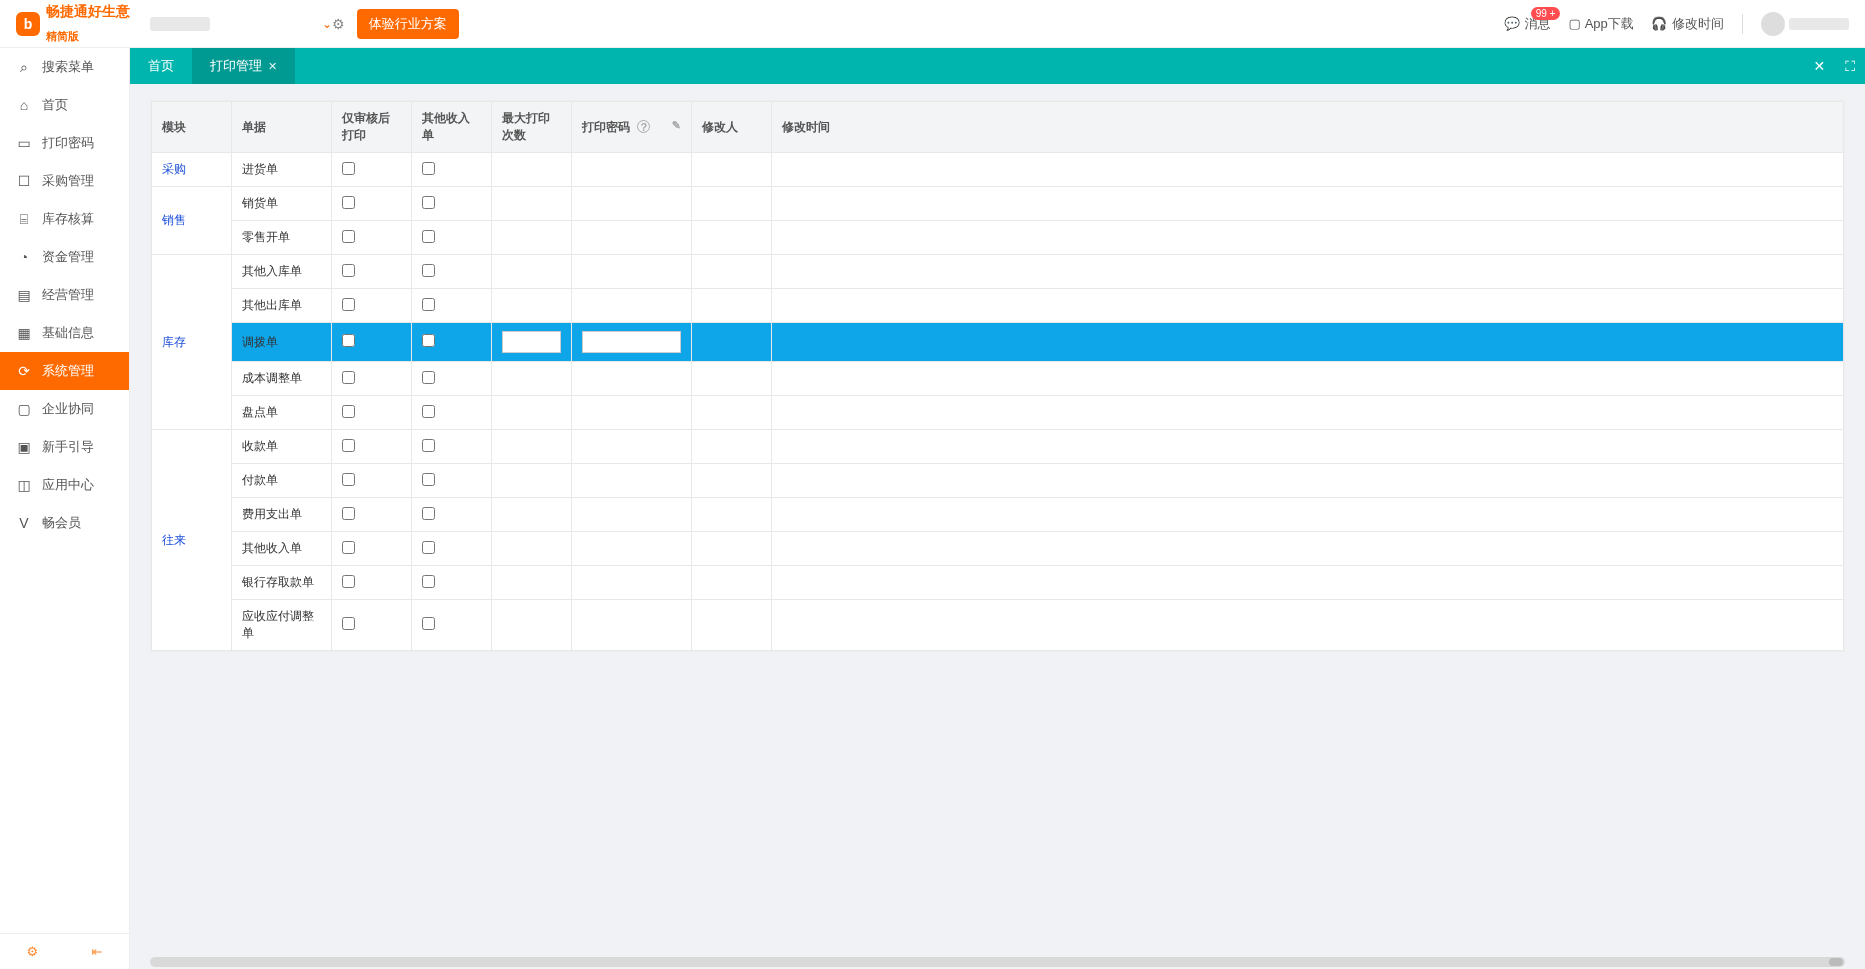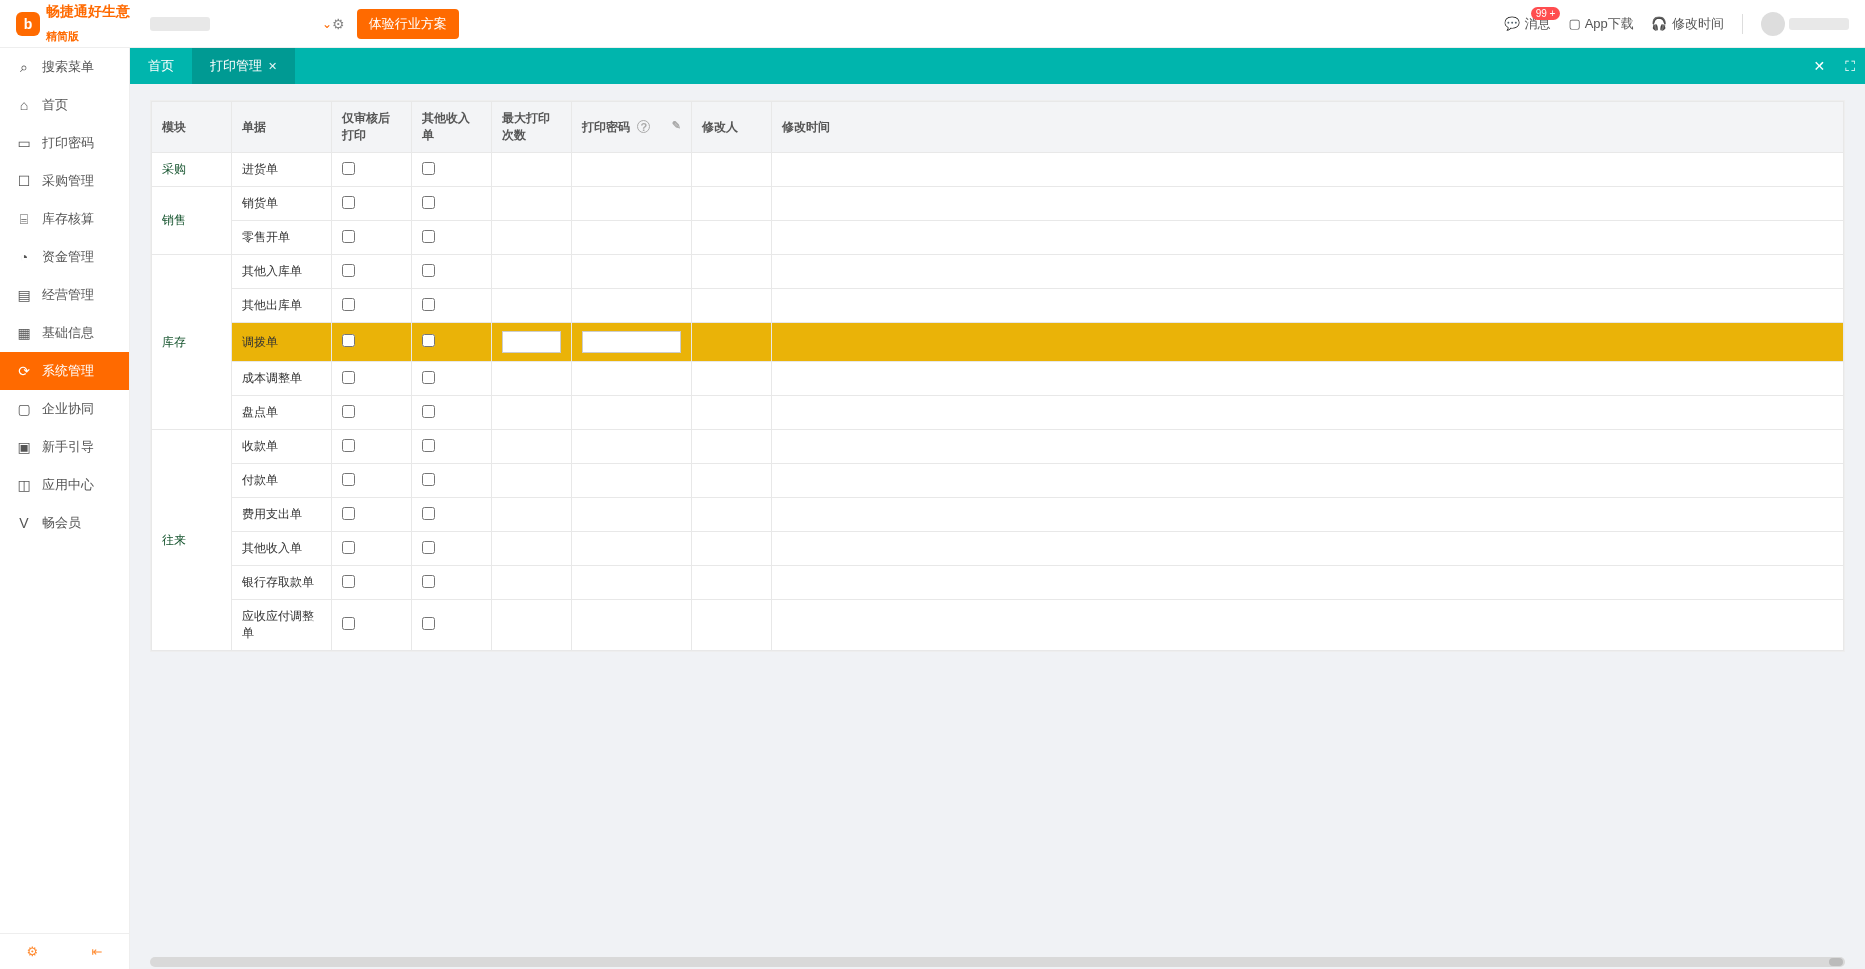--- a/index.html
+++ b/index.html
@@ -56,22 +56,22 @@
 th,td { border:1px solid #e8e8e8; padding:8px 10px; font-size:12px; text-align:left; vertical-align:middle; height:32px; }
 th { background:#f3f4f6; color:#555; font-weight:600; }
 .col-module { width:80px; }
 .col-doc { width:100px; }
 .col-audit { width:80px; text-align:left; }
 .col-ctrl { width:80px; text-align:left; }
 .col-max { width:80px; }
 .col-pwd { width:120px; }
 .col-mod { width:80px; }
 .col-time { }
-td.module-cell { color:#14532d; }
-tr.hl td { background:#eab308; }
+td.module-cell { color:#1d4ed8; }
+tr.hl td { background:#0ea5e9; }
 tr.hl td input.cell-input { background:#fff; border:1px solid #ccc; height:22px; width:100%; padding:0 4px; font-size:12px; }
 input[type=checkbox]{ width:13px; height:13px; cursor:pointer; }
 .help-icn { color:#aaa; font-size:11px; margin-left:4px; border:1px solid #aaa; border-radius:50%; width:13px; height:13px; display:inline-flex; align-items:center; justify-content:center; }
 .edit-icn { float:right; color:#aaa; font-size:11px; }
 
 
 .footer { background:#fff; border-top:1px solid #eee; padding:10px 20px; display:flex; justify-content:flex-end; margin:12px 0 12px 0; }
 .save-btn { background:#ff6a00; color:#fff; border:none; padding:8px 28px; border-radius:4px; font-size:14px; cursor:pointer; }
 
 

